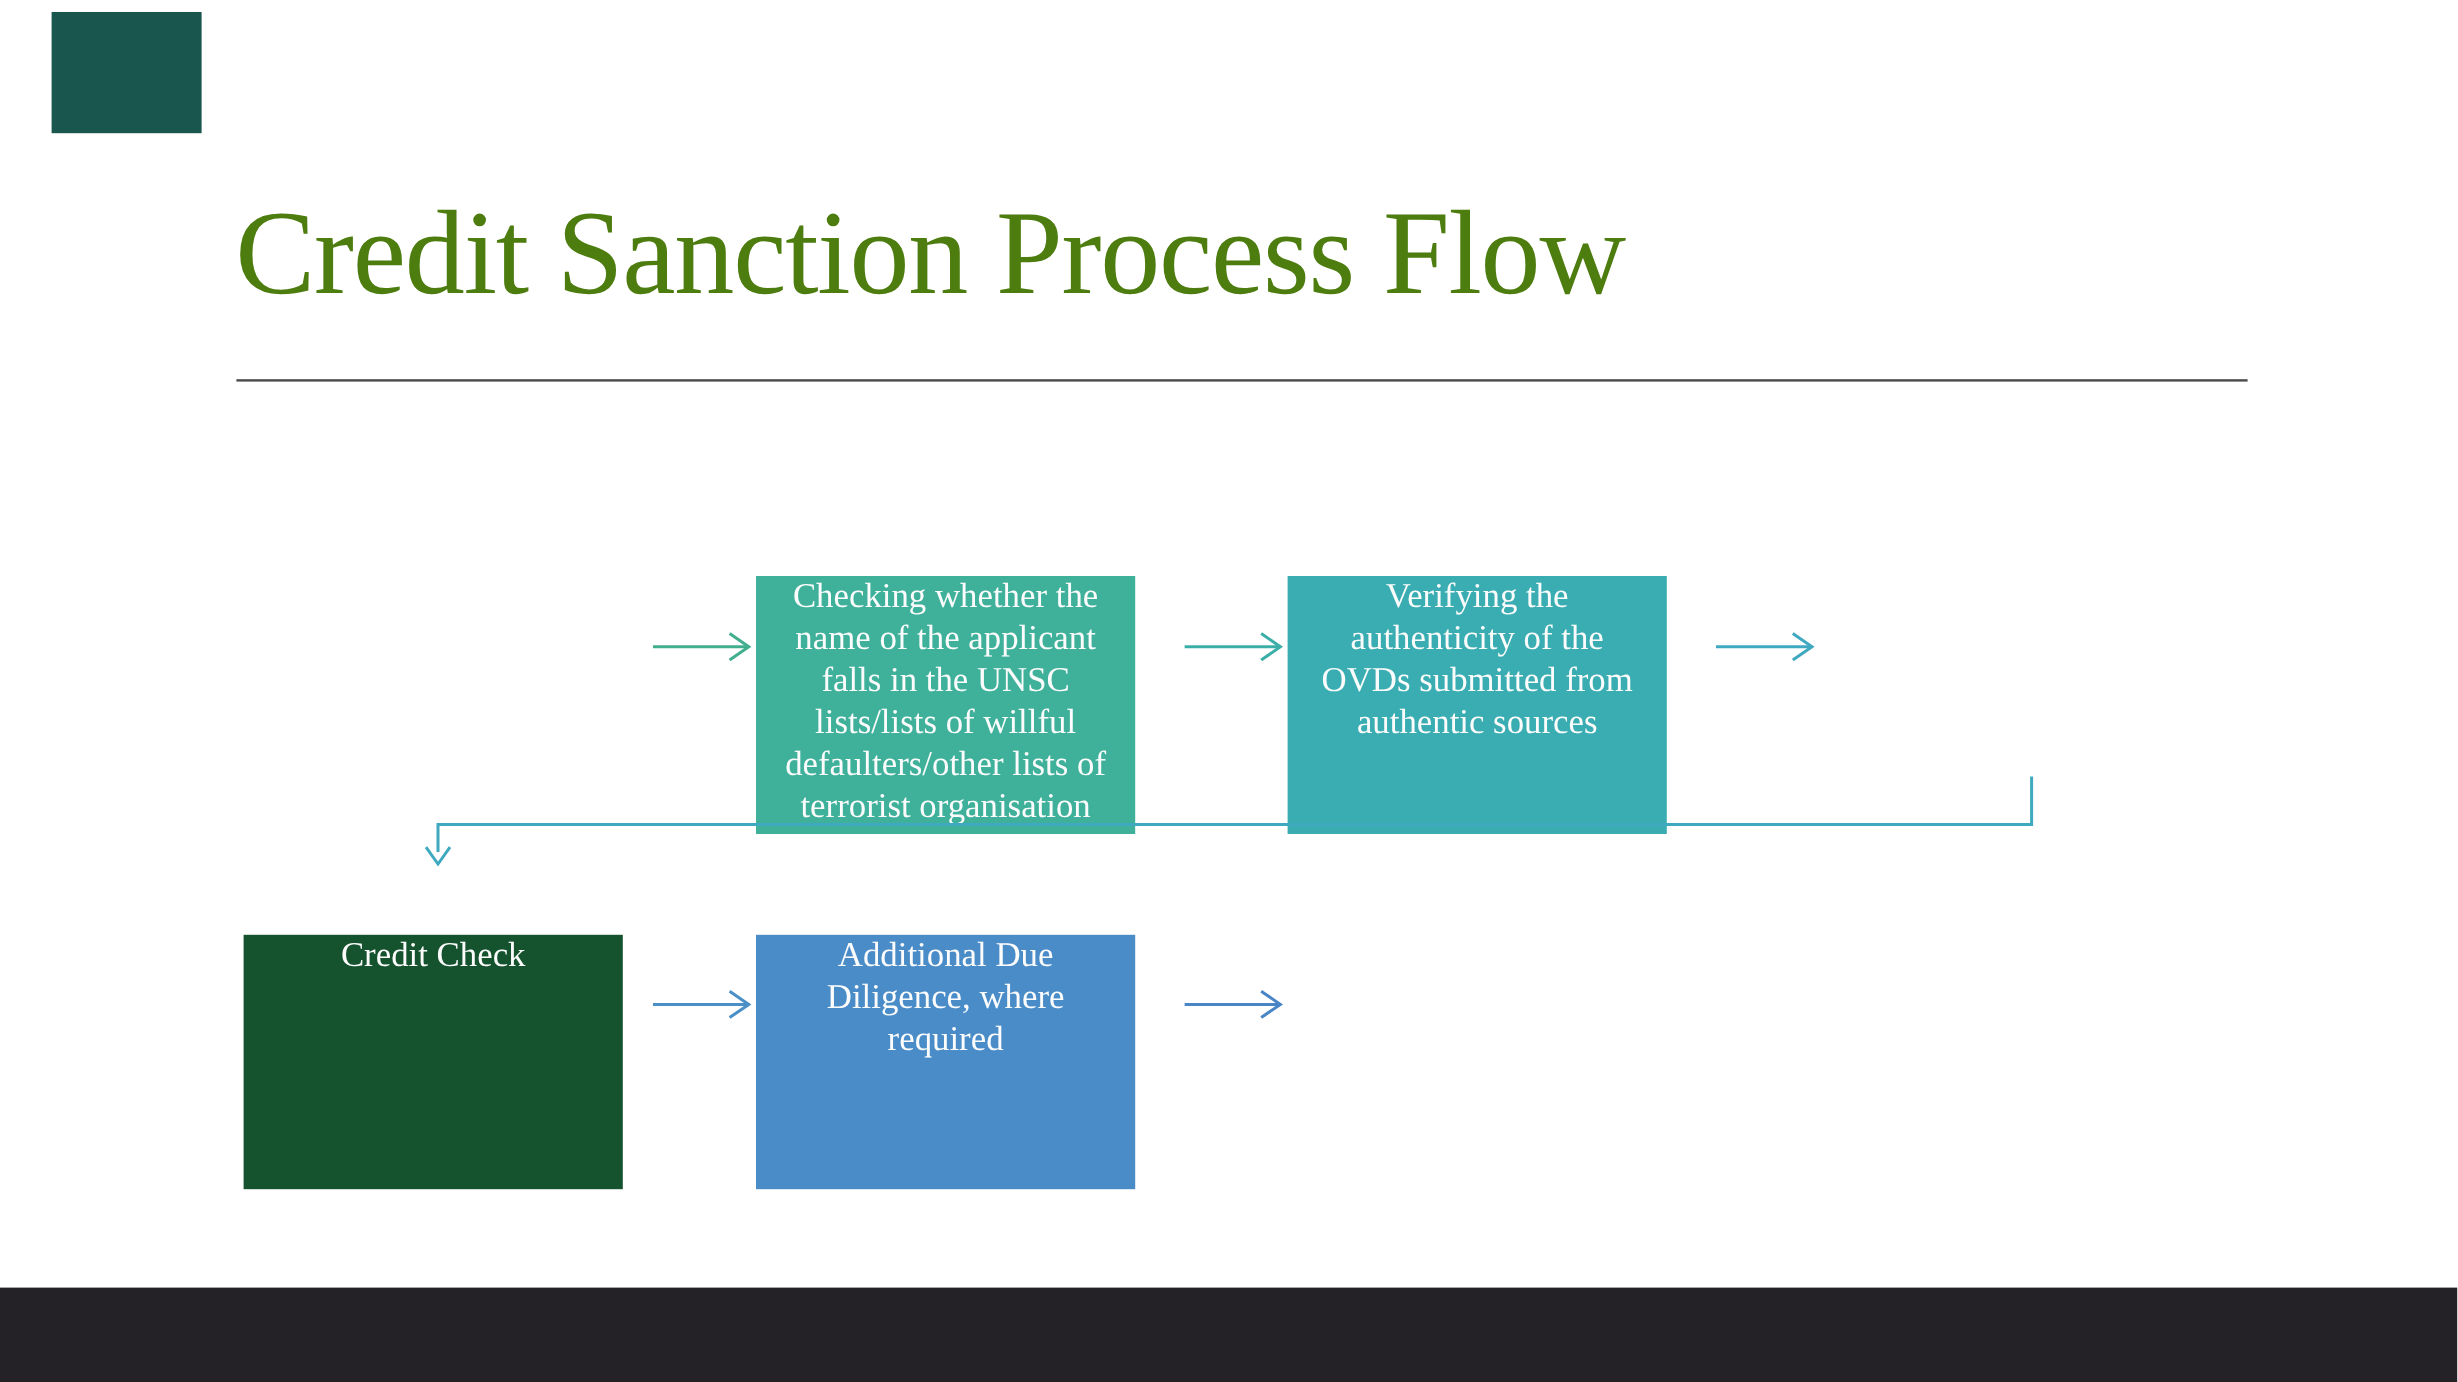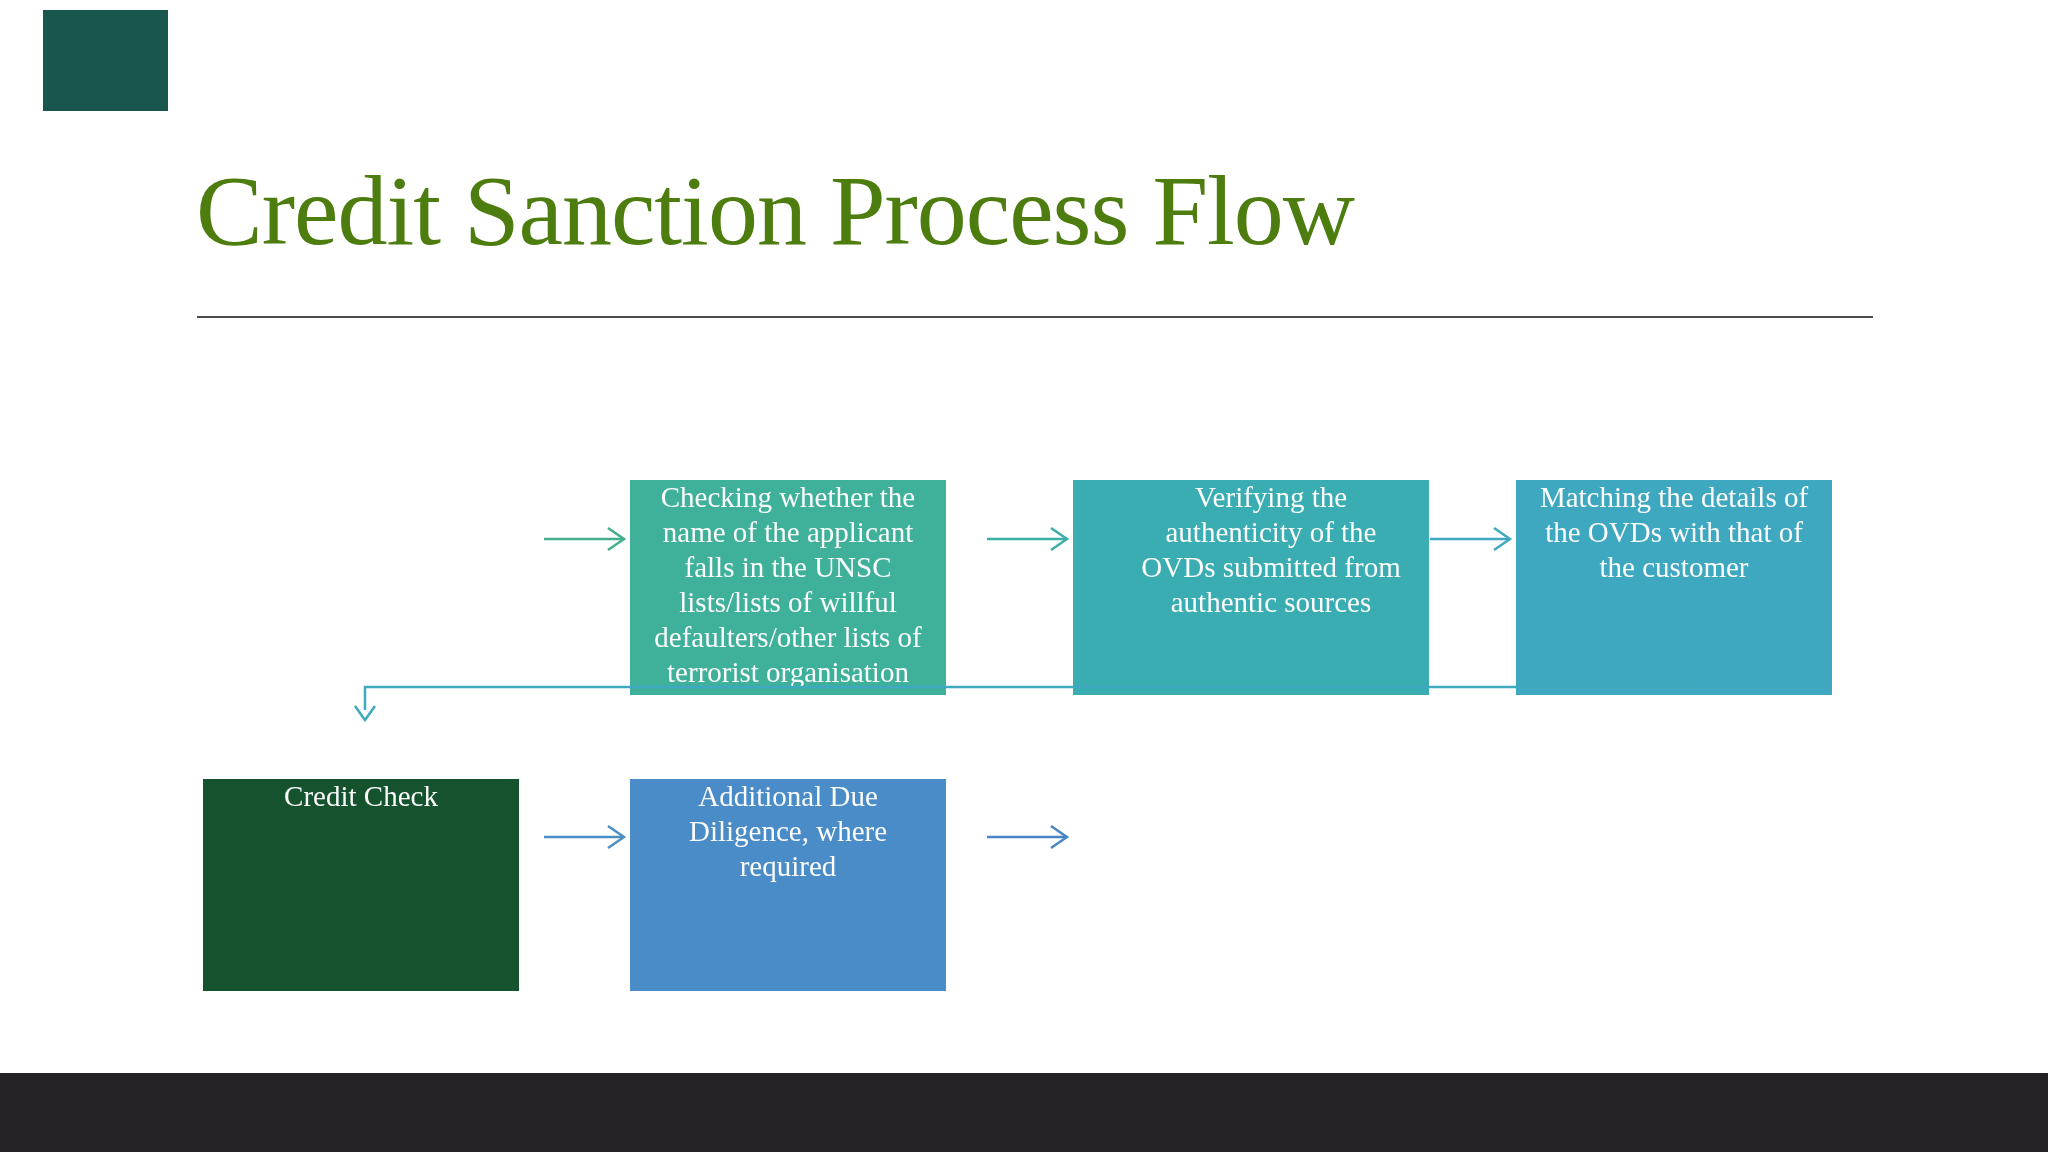--- a/index.html
+++ b/index.html
@@ -40,30 +40,25 @@
   <div class="title-rule" style="background-color: rgb(75, 75, 77);"></div>
 
   <div class="box row1" style="left: 630px; background-color: rgb(63, 177, 155);">
     <span class="box-label">Checking whether the
 name of the applicant
 falls in the UNSC
 lists/lists of willful
 defaulters/other lists of
 terrorist organisation</span>
   </div>
-  <div class="box row1" style="left: 1073px; background-color: rgb(58, 173, 178); padding-left: 40px;">
+  <div class="box row1" style="left: 1073px; background-color: rgb(58, 173, 178);">
     <span class="box-label">Verifying the
 authenticity of the
 OVDs submitted from
 authentic sources</span>
-  </div>
-  <div class="box row1" style="left: 1516px; background-color: rgb(63, 168, 193);">
-    <span class="box-label">Matching the details of
-the OVDs with that of
-the customer</span>
   </div>
 
   <div class="box row2" style="left: 203px; background-color: #14532d;">
     <span class="box-label">Credit Check</span>
   </div>
   <div class="box row2" style="left: 630px; background-color: rgb(74, 140, 200);">
     <span class="box-label">Additional Due
 Diligence, where
 required</span>
   </div>

